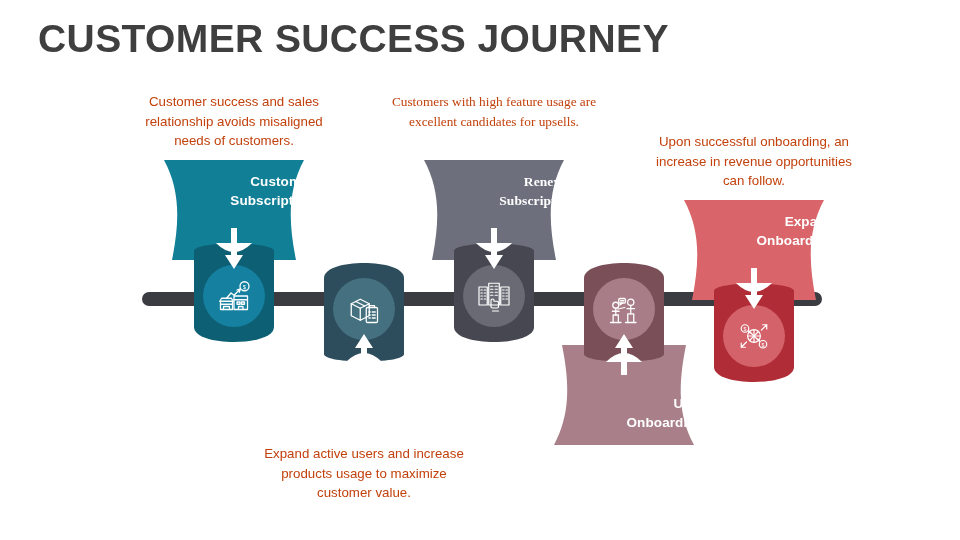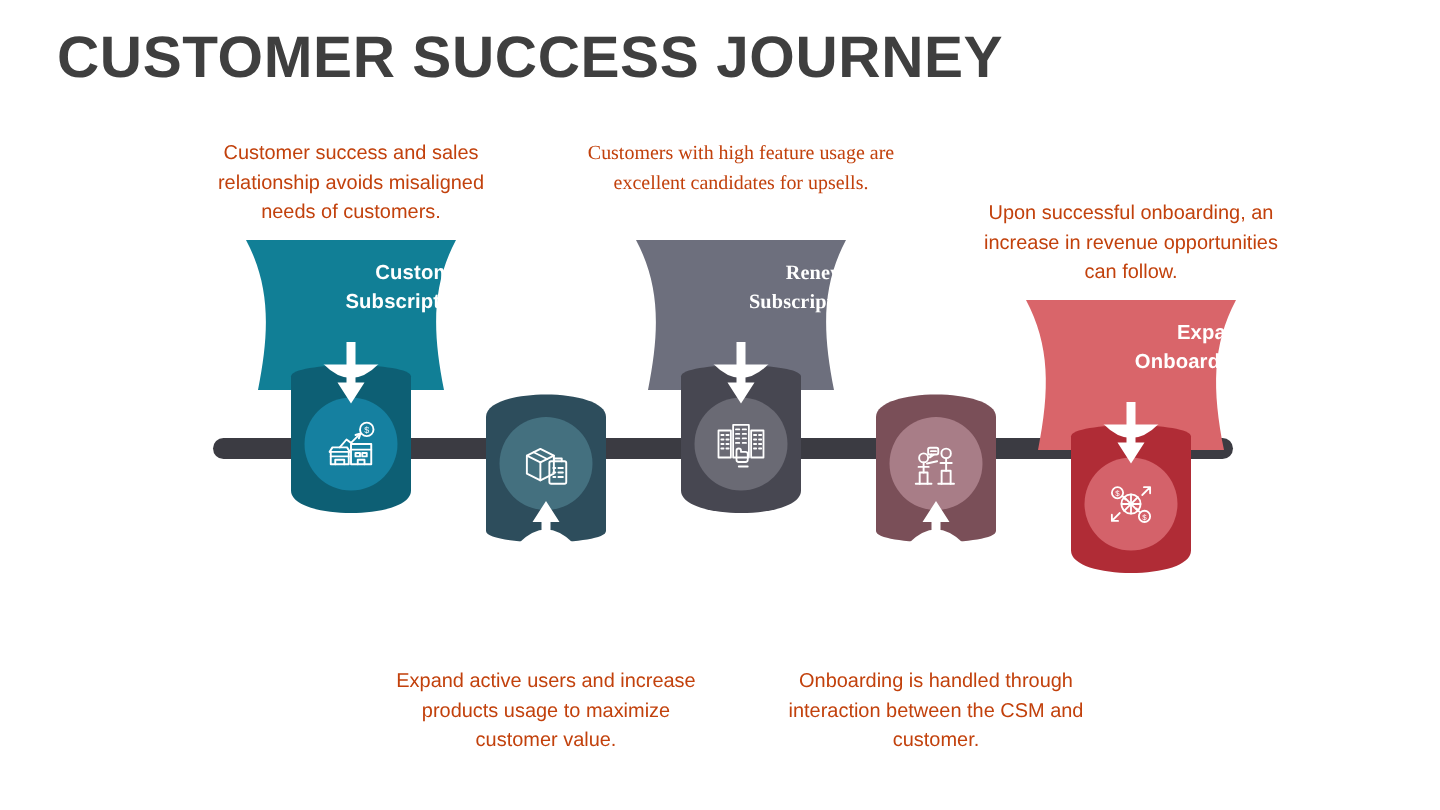--- a/index.html
+++ b/index.html
@@ -245,21 +245,29 @@
     </svg>
           </div>
         </div>
         <div class="conn-arrow down">
           <svg viewBox="0 0 20 42">
             <path d="M7 0 H13 V27 H19 L10 41 L1 27 H7 Z" fill="#ffffff"></path>
           </svg>
         </div>
       </div>
       <div class="stage" style="left: 524px;">
-        <div class="desc bottom">Onboarding is handled through interaction between the CSM and customer.</div>
+        <div class="banner bottom">
+          <svg viewBox="0 0 160 100" preserveAspectRatio="none">
+            <path d="M10 100 C 26 70, 26 40, 18 0 L142 0 C134 40, 134 70, 150 100 Z" fill="#a9808a"></path>
+          </svg>
+          <div class="banner-label">
+            <div>User</div>
+            <div>Onboarding</div>
+          </div>
+        </div>
         <div class="node down-node">
           <div class="node-bg"><svg viewBox="0 0 96 110" preserveAspectRatio="none">
             <path d="M8 102 C8 112, 88 112, 88 102 L88 26 C88 6, 8 6, 8 26 Z" fill="#7a4f58"></path>
             <path d="M28 112 q20 -22 40 0 z" fill="#ffffff"></path>
           </svg></div>
           <div class="inner-circle" style="background: rgb(168, 125, 135);"></div>
           <div class="icon-wrap">
     <svg viewBox="0 0 48 48" fill="none" stroke="#ffffff" stroke-width="1.7" stroke-linecap="round" stroke-linejoin="round">
       <circle cx="13" cy="19" r="4"></circle>
       <path d="M13 23 v9"></path>

